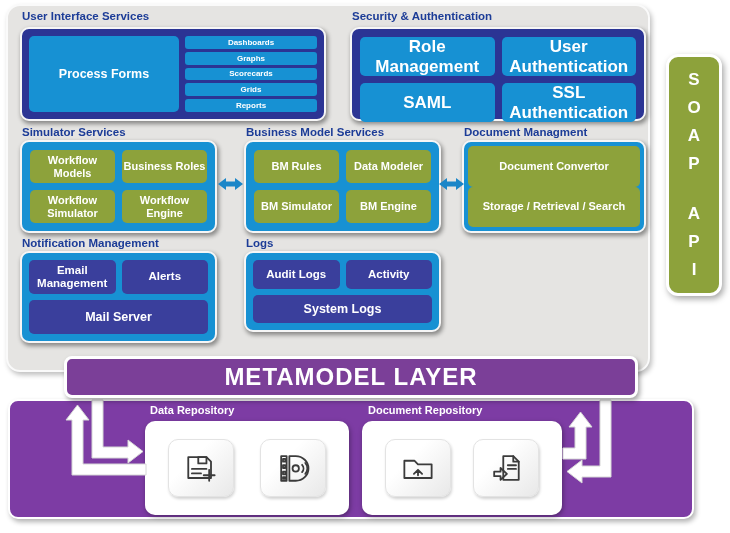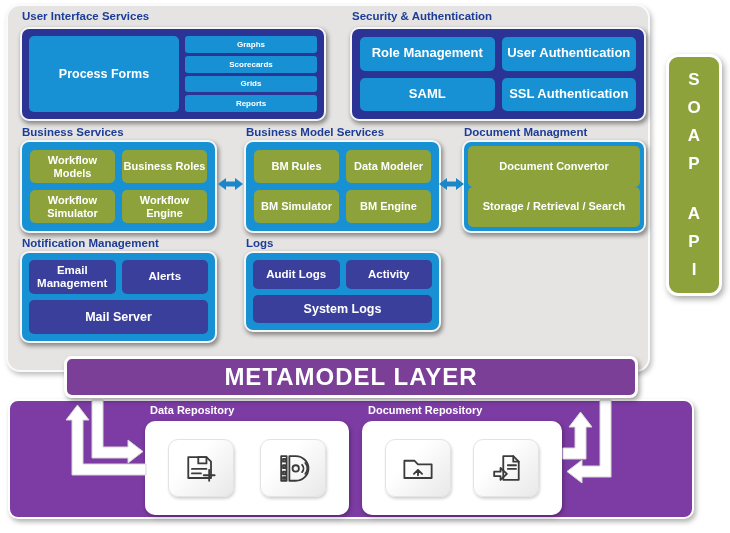--- a/index.html
+++ b/index.html
@@ -44,21 +44,21 @@
 
   
   .ui-inner{display:flex;gap:6px;padding:7px;height:100%;box-sizing:border-box;}
   .ui-left{width:150px;display:flex;flex-direction:column;gap:6px;}
   .ui-left .cell{flex:1;font-size:12.5px;text-align:right;}
   .ui-right{flex:1;display:flex;flex-direction:column;gap:3px;}
   .ui-right .cell{flex:1;font-size:8px;border-radius:3px;}
 
   .grid2x2{display:grid;grid-template-columns:1fr 1fr;grid-template-rows:1fr 1fr;
     gap:7px;padding:8px;height:100%;box-sizing:border-box;}
-  .grid2x2 .cell{font-size:13px;}
+  .grid2x2 .cell{font-size:17px;}
   .grid2x2.small .cell{font-size:11px;}
   .stack2{display:flex;flex-direction:column;padding:4px;height:100%;box-sizing:border-box;border-radius:20px;}
   .stack2 .cell{flex:1;font-size:11px;}
   .row2-1{display:flex;flex-direction:column;gap:6px;padding:7px;height:100%;box-sizing:border-box;}
   .row2-1 .toprow{flex:1;display:flex;gap:6px;}
   .row2-1 .toprow .cell{flex:1;font-size:11.5px;}
   .row2-1 .botrow{flex:1;display:flex;border-radius:15px;}
   .row2-1 .botrow .cell{flex:1;font-size:12.5px;}
 
   
@@ -111,39 +111,40 @@
 
 <div class="abs top-panel"></div>
 
 <div class="abs sec-title" style="left:22px;top:10px;">User Interface Services</div>
 <div class="abs navy-cont" style="left:20px;top:27px;width:306px;height:94px;">
   <div class="ui-inner">
     <div class="ui-left">
       <div class="cell cell-blue">Process Forms</div>
     </div>
     <div class="ui-right">
+      <div class="cell cell-blue">Dashboards</div>
       <div class="cell cell-blue">Graphs</div>
       <div class="cell cell-blue">Scorecards</div>
       <div class="cell cell-blue">Grids</div>
       <div class="cell cell-blue">Reports</div>
     </div>
   </div>
 </div>
 
 <div class="abs sec-title" style="left:352px;top:10px;">Security &amp; Authentication</div>
 <div class="abs navy-cont" style="left:350px;top:27px;width:296px;height:94px;">
   <div class="grid2x2">
     <div class="cell cell-blue">Role Management</div>
     <div class="cell cell-blue">User Authentication</div>
     <div class="cell cell-blue">SAML</div>
     <div class="cell cell-blue">SSL Authentication</div>
   </div>
 </div>
 
-<div class="abs sec-title" style="left:22px;top:126px;">Business Services</div>
+<div class="abs sec-title" style="left:22px;top:126px;">Simulator Services</div>
 <div class="abs blue-cont" style="left:20px;top:140px;width:197px;height:93px;">
   <div class="grid2x2 small">
     <div class="cell cell-olive">Workflow Models</div>
     <div class="cell cell-olive">Business Roles</div>
     <div class="cell cell-olive">Workflow Simulator</div>
     <div class="cell cell-olive">Workflow Engine</div>
   </div>
 </div>
 
 <svg class="abs conn-svg" style="left:218px;top:177px;" width="25" height="14" viewBox="0 0 25 14">

